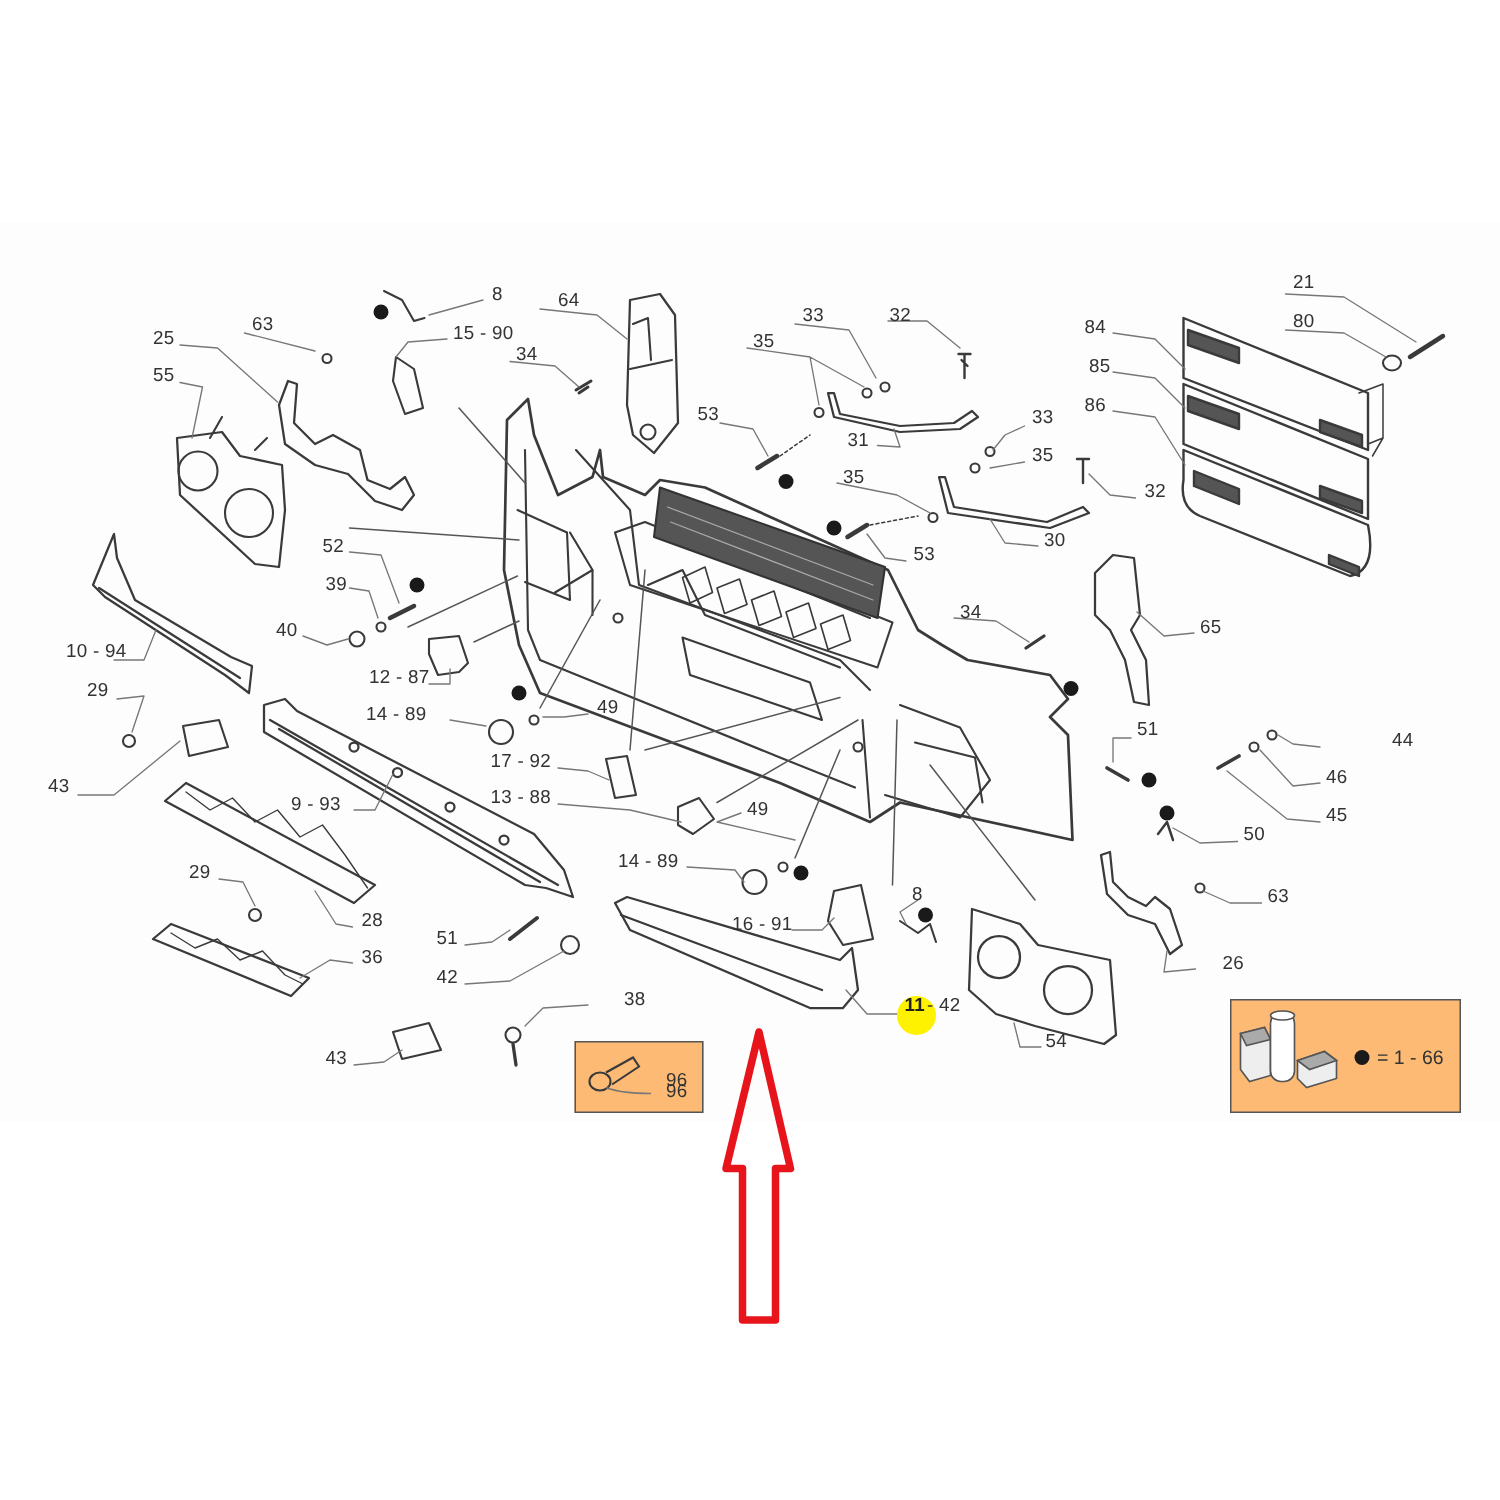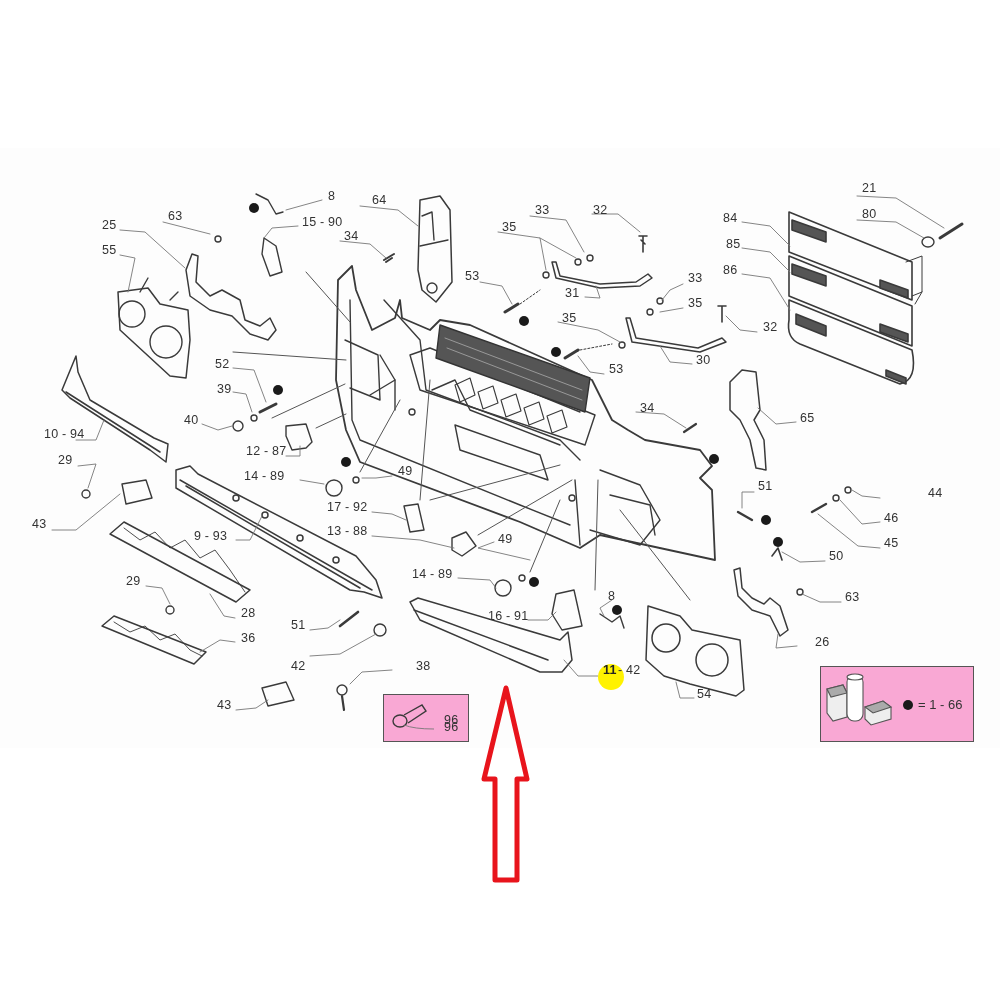--- a/index.html
+++ b/index.html
@@ -3,21 +3,21 @@
 <meta charset="utf-8">
 <style>
   html, body { margin: 0; padding: 0; background: #ffffff; }
   body { width: 1000px; height: 1000px; position: relative; overflow: hidden;
          font-family: "Liberation Sans", "DejaVu Sans", sans-serif; }
   #stage { position: absolute; left: 0; top: 0; width: 1000px; height: 1000px; }
   .panel { position: absolute; left: 0; top: 148px; width: 1000px; height: 600px; background: #fdfdfd; }
   svg { position: absolute; left: 0; top: 0; }
   .lbl { position: absolute; font-size: 12.5px; color: #333; white-space: nowrap; line-height: 14px; letter-spacing: 0.2px; }
   .hl { position: absolute; width: 26px; height: 26px; border-radius: 50%; background: #fff200; }
-  .inset { position: absolute; border: 1.3px solid #555; background: #f9a8d4; }
+  .inset { position: absolute; border: 1.3px solid #555; background: #fdba74; }
   .legend-text { position: absolute; font-size: 13px; color: #333; }
 </style>
 </head>
 <body>
 
 <div id="stage">
   <div class="panel"></div>
 
   <svg width="1000" height="1000" viewBox="0 0 1000 1000">
     <g fill="none" stroke="#3a3a3a" stroke-width="1.4" stroke-linejoin="round" stroke-linecap="round">
@@ -332,21 +332,21 @@
       <span class="lbl" style="left: 829px; top: 549px;">50</span>
       <span class="lbl" style="left: 412px; top: 567px;">14 - 89</span>
       <span class="lbl" style="left: 126px; top: 574px;">29</span>
       <span class="lbl" style="left: 845px; top: 590px;">63</span>
       <span class="lbl" style="left: 608px; top: 589px;">8</span>
       <span class="lbl" style="left: 241px; top: 606px;">28</span>
       <span class="lbl" style="left: 488px; top: 609px;">16 - 91</span>
       <span class="lbl" style="left: 291px; top: 618px;">51</span>
       <span class="lbl" style="left: 241px; top: 631px;">36</span>
       <span class="lbl" style="left: 801px; top: 635px; margin-left: 14px;">26</span>
-      <span class="lbl" style="left: 291px; top: 644px; margin-top: 15px;">42</span>
+      <span class="lbl" style="left: 291px; top: 644px;">42</span>
       <span class="lbl" style="left: 396px; top: 659px; margin-left: 20px;">38</span>
       <span class="lbl" style="left: 603px; top: 663px; font-weight: bold; color: rgb(34, 34, 34);">11</span>
       <span class="lbl" style="left: 618px; top: 663px;">- 42</span>
       <span class="lbl" style="left: 697px; top: 687px;">54</span>
       <span class="lbl" style="left: 217px; top: 698px;">43</span>
       <span class="lbl" style="left: 444px; top: 713px;">96</span>
     </div>
 </div>
 
 </body></html>

